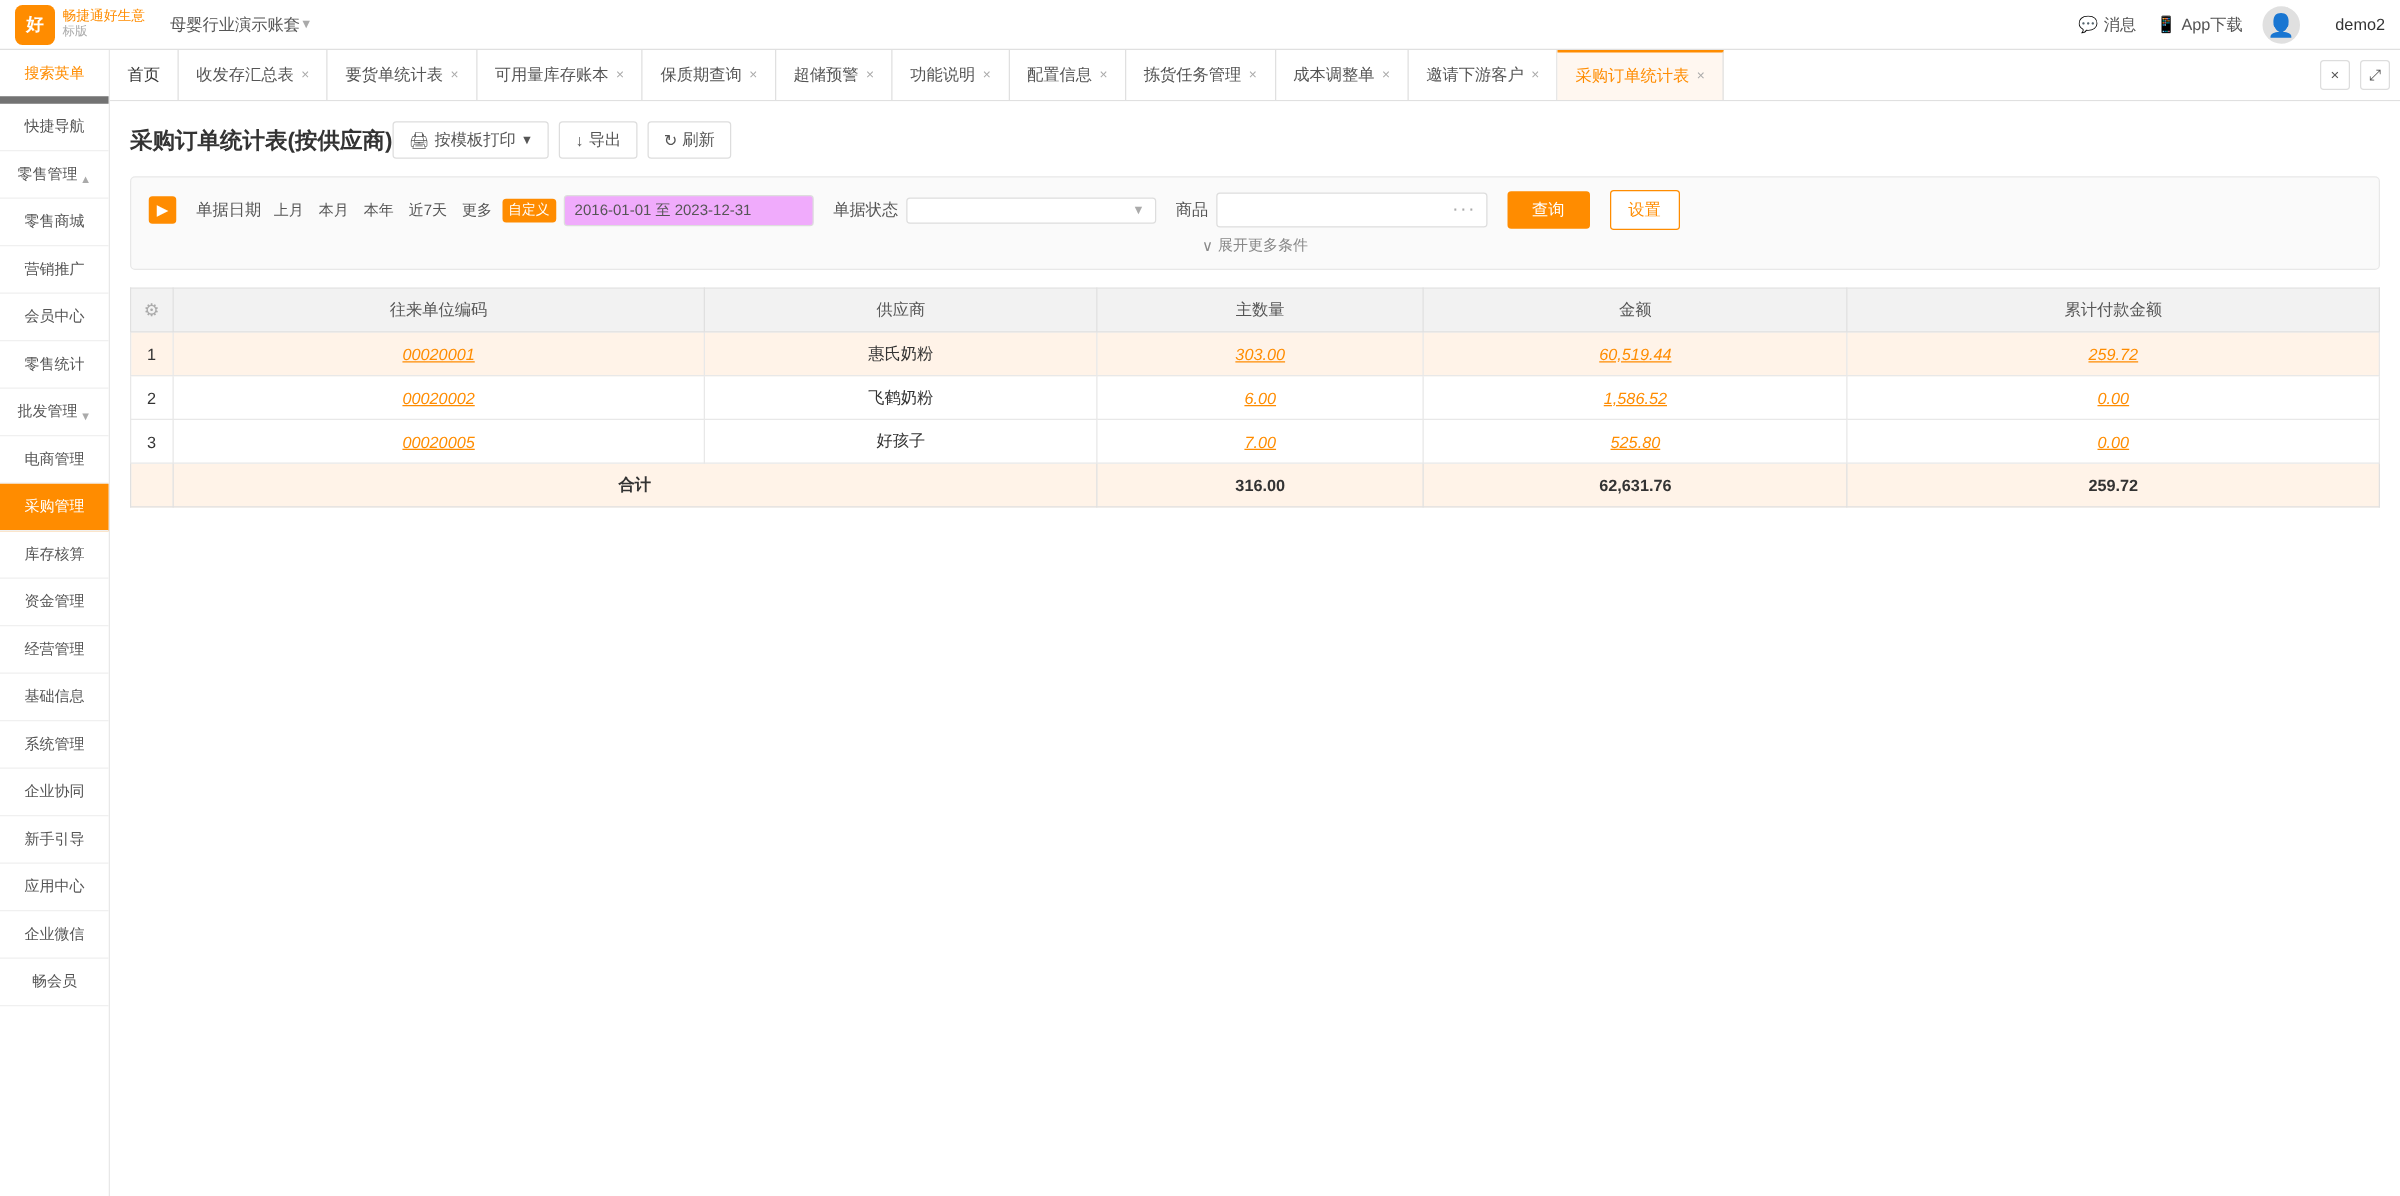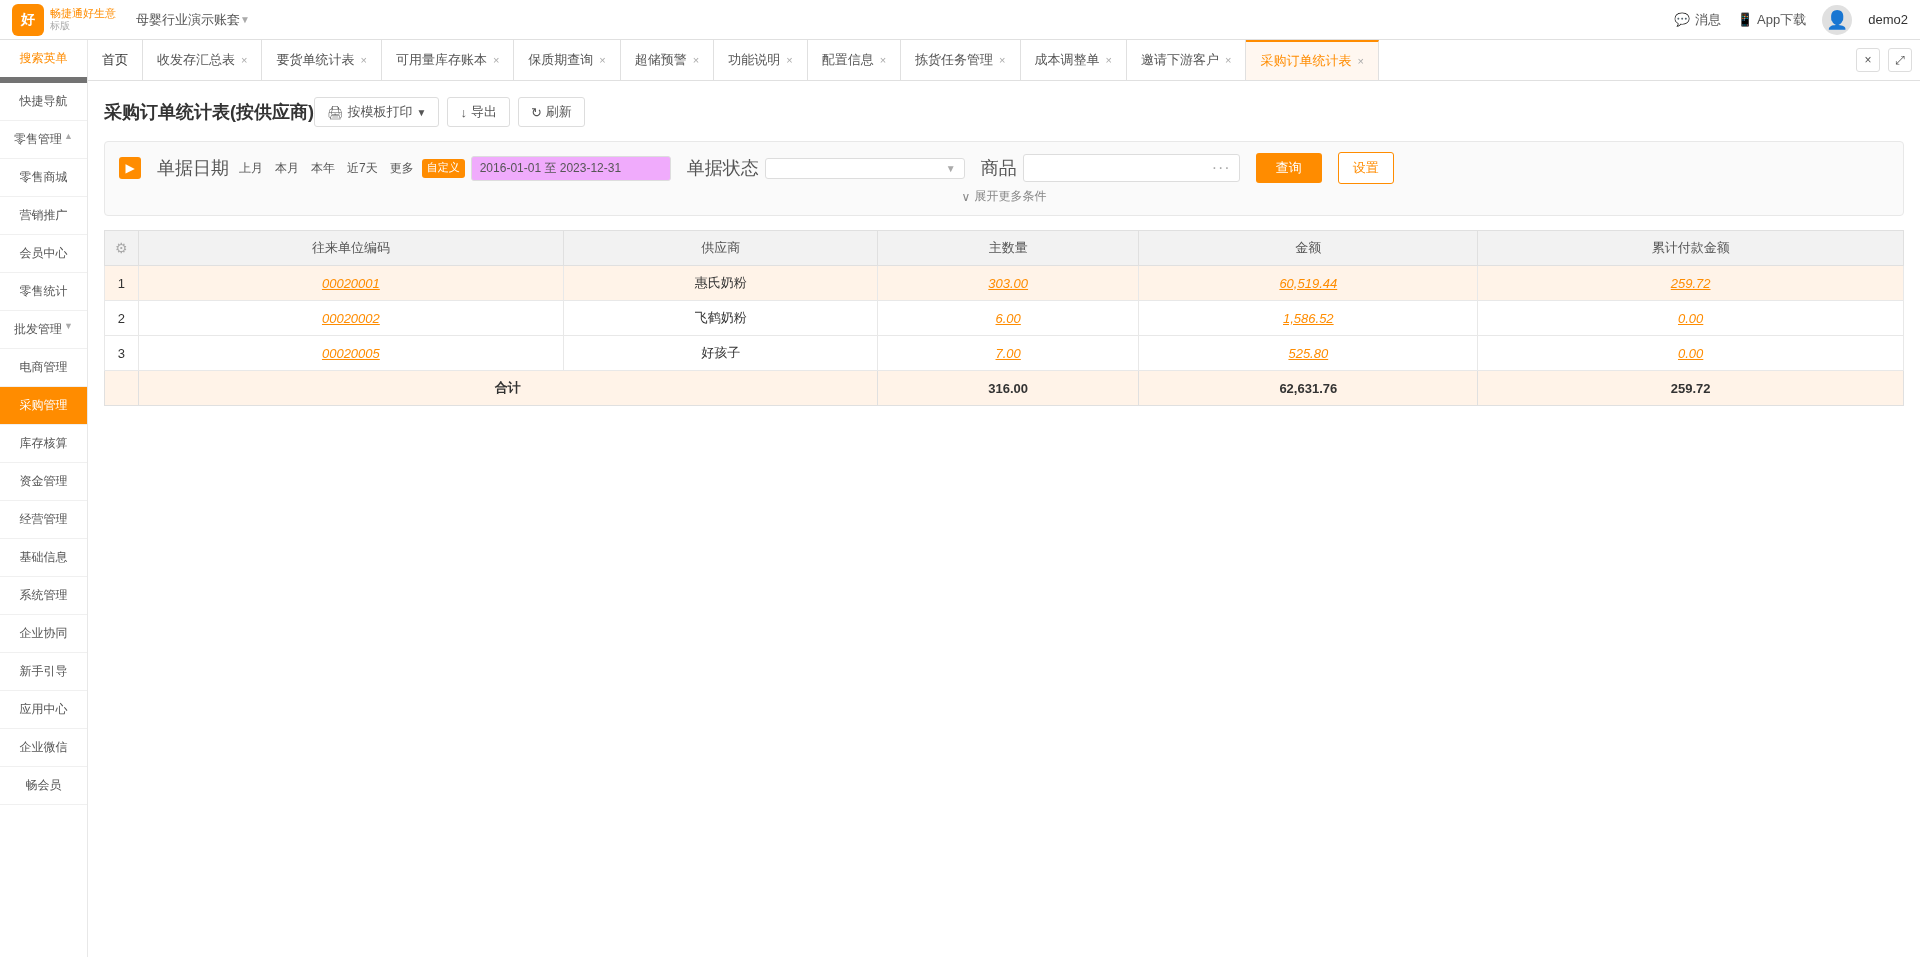--- a/index.html
+++ b/index.html
@@ -11,28 +11,28 @@
     
     .top-bar { height: 40px; background: #fff; border-bottom: 1px solid #e0e0e0; display: flex; align-items: center; padding: 0 12px; gap: 12px; }
     .logo-area { display: flex; align-items: center; gap: 6px; min-width: 80px; }
     .logo-icon { width: 32px; height: 32px; background: #ff8c00; border-radius: 6px; display: flex; align-items: center; justify-content: center; color: #fff; font-size: 14px; font-weight: bold; }
     .logo-text { font-size: 11px; color: #ff8c00; line-height: 1.2; }
     .company-selector { display: flex; align-items: center; gap: 0; color: #555; font-size: 13px; cursor: pointer; margin-left: 8px; }
     .company-selector .arrow { color: #aaa; font-size: 10px; }
     .top-bar-right { margin-left: auto; display: flex; align-items: center; gap: 16px; }
     .top-bar-btn { display: flex; align-items: center; gap: 4px; color: #555; font-size: 13px; cursor: pointer; }
     .user-avatar { width: 30px; height: 30px; border-radius: 50%; background: #e0e0e0; display: flex; align-items: center; justify-content: center; overflow: hidden; }
-    .user-name { font-size: 13px; color: #333; cursor: pointer; }
+    .user-name { font-size: 13px; color: #333; cursor: pointer; margin-left: 12px; }
 
     
     .main-area { display: flex; flex: 1; overflow: hidden; }
     .sidebar { width: 88px; background: #fff; border-right: 1px solid #e8e8e8; display: flex; flex-direction: column; overflow-y: auto; }
     .sidebar-item { padding: 10px 4px; text-align: center; cursor: pointer; font-size: 12px; color: #555; border-bottom: 1px solid #f0f0f0; }
     .sidebar-item.active { color: #fff; background: #ff8c00; }
-    .sidebar-item.has-arrow { display: flex; align-items: flex-start; justify-content: center; gap: 2px; }
+    .sidebar-item.has-arrow { display: flex; align-items: flex-end; justify-content: center; gap: 2px; }
     .sidebar-search { padding: 10px 4px; text-align: center; cursor: pointer; font-size: 12px; color: #ff8c00; border-bottom: 6px solid #737373; }
 
     
     .content-area { flex: 1; display: flex; flex-direction: column; overflow: hidden; }
 
     
     .tab-bar { background: #fff; display: flex; align-items: center; border-bottom: 1px solid #e0e0e0; min-height: 40px; overflow-x: auto; white-space: nowrap; }
     .tab-bar::-webkit-scrollbar { height: 3px; }
     .tab-item { display: inline-flex; align-items: center; padding: 0 14px; height: 40px; font-size: 13px; color: #555; border-right: 1px solid #e0e0e0; cursor: pointer; gap: 6px; flex-shrink: 0; }
     .tab-item.active { color: #ff8c00; background: #fff7f0; border-top: 2px solid #ff8c00; }
@@ -49,21 +49,21 @@
     .page-title { font-size: 18px; color: #333; font-weight: bold; }
     .page-actions { display: flex; align-items: center; gap: 8px; }
     .btn-print { display: flex; align-items: center; gap: 4px; border: 1px solid #ddd; background: #fff; border-radius: 3px; padding: 5px 12px; cursor: pointer; font-size: 13px; color: #555; }
     .btn-export { display: flex; align-items: center; gap: 4px; border: 1px solid #ddd; background: #fff; border-radius: 3px; padding: 5px 12px; cursor: pointer; font-size: 13px; color: #555; }
     .btn-refresh { display: flex; align-items: center; gap: 4px; border: 1px solid #ddd; background: #fff; border-radius: 3px; padding: 5px 12px; cursor: pointer; font-size: 13px; color: #555; }
 
     
     .filter-bar { background: #fafafa; border: 1px solid #e8e8e8; border-radius: 4px; padding: 10px 14px; margin-bottom: 14px; }
     .filter-row { display: flex; align-items: center; gap: 16px; flex-wrap: nowrap; }
     .filter-group { display: flex; align-items: center; gap: 6px; }
-    .filter-label { font-size: 18px; color: #555; white-space: nowrap; }
+    .filter-label { font-size: 13px; color: #555; white-space: nowrap; }
     .filter-date-links { display: flex; gap: 4px; }
     .filter-date-link { font-size: 12px; color: #555; cursor: pointer; padding: 1px 4px; border-radius: 2px; }
     .custom-tag { background: #ff8c00; color: #fff; font-size: 11px; padding: 1px 5px; border-radius: 3px; cursor: pointer; }
     .filter-select { display: flex; align-items: center; gap: 4px; border: 1px solid #ddd; background: #fff; border-radius: 3px; padding: 4px 8px; min-width: 180px; cursor: pointer; }
     .filter-select-label { font-size: 13px; color: #888; flex: 1; }
     .filter-select-arrow { font-size: 10px; color: #aaa; }
     .filter-input-group { display: flex; align-items: center; gap: 4px; border: 1px solid #ddd; background: #fff; border-radius: 3px; padding: 4px 8px; min-width: 180px; }
     .filter-input { border: none; outline: none; font-size: 13px; color: #333; flex: 1; background: transparent; min-width: 120px; }
     .filter-input::placeholder { color: #bbb; }
     .filter-dots { color: #aaa; cursor: pointer; font-size: 16px; letter-spacing: 1px; }

